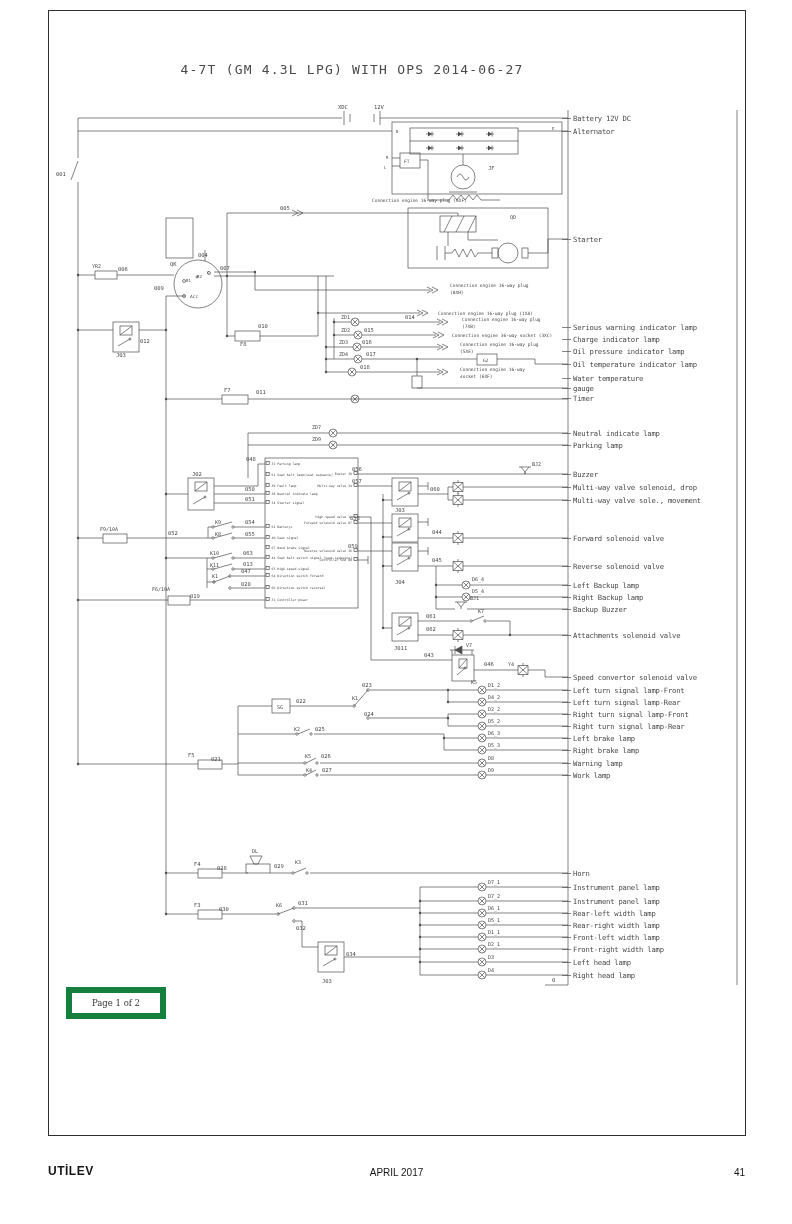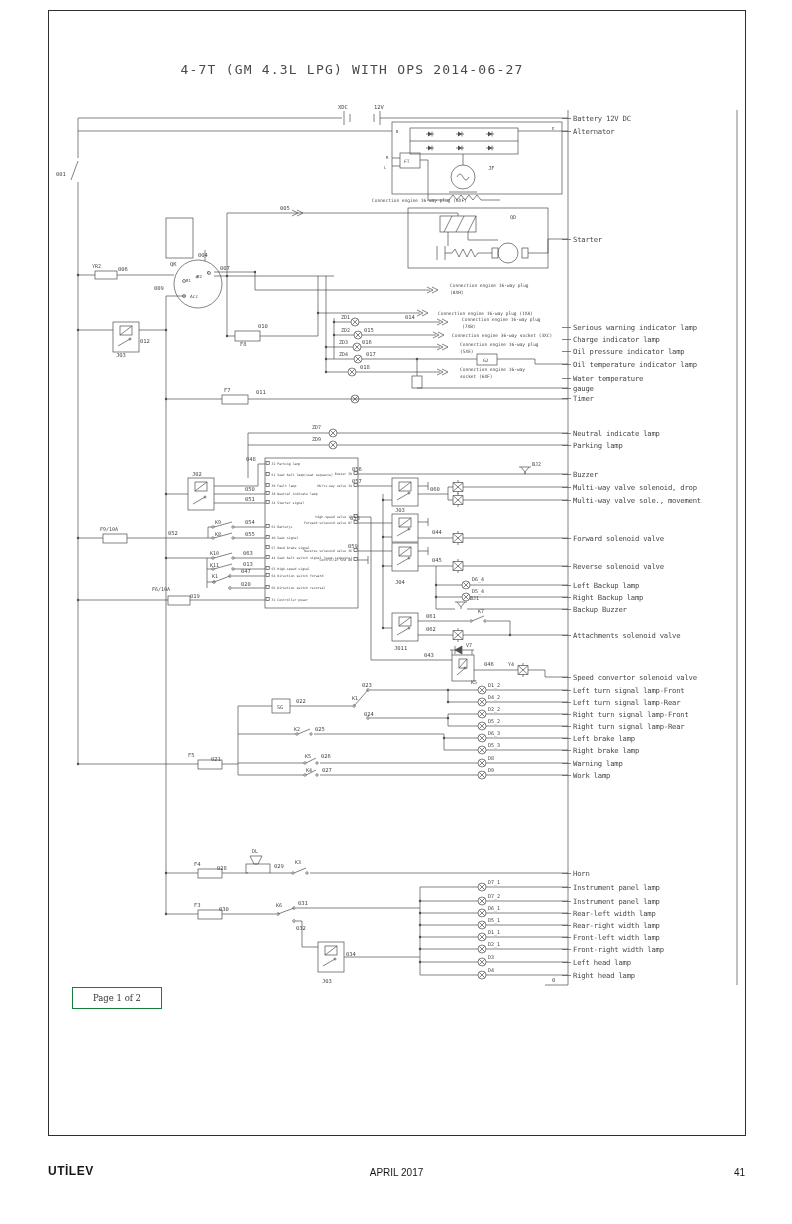--- a/index.html
+++ b/index.html
@@ -3,21 +3,21 @@
 <meta charset="utf-8">
 <style>
   html,body{margin:0;padding:0;background:#fff;}
   body{width:792px;height:1224px;position:relative;font-family:"Liberation Sans",sans-serif;overflow:hidden;}
   .page-border{position:absolute;left:48px;top:10px;width:696px;height:1124px;border:1px solid #2f2f2f;}
   .title{position:absolute;left:352px;top:62px;transform:translateX(-50%);white-space:nowrap;
          font-family:"DejaVu Sans Mono",monospace;font-size:13px;letter-spacing:1.2px;color:#4a4a4a;}
   svg{position:absolute;left:0;top:0;}
   svg text{font-family:"DejaVu Sans Mono",monospace;fill:#474747;}
   .wires{stroke:#4d4d4d;stroke-width:0.7;fill:none;}
-  .pagebox{position:absolute;left:72px;top:987px;width:88px;height:20px;border:1px solid #15803d;
+  .pagebox{position:absolute;left:66px;top:987px;width:88px;height:20px;border:6px solid #15803d;
            display:flex;align-items:center;justify-content:center;
            font-family:"DejaVu Serif",serif;font-size:8.5px;color:#333;}
   .footer{position:absolute;left:48px;top:1162px;width:697px;height:24px;}
   .logo{position:absolute;left:0;top:2px;font-family:"Liberation Sans",sans-serif;font-weight:800;
         font-size:12px;letter-spacing:0.5px;color:#161616;}
   .fdate{position:absolute;left:50%;transform:translateX(-50%);top:5px;font-size:10px;color:#161616;}
   .fpage{position:absolute;right:0;top:5px;font-size:10px;color:#161616;}
 </style>
 </head>
 <body>

